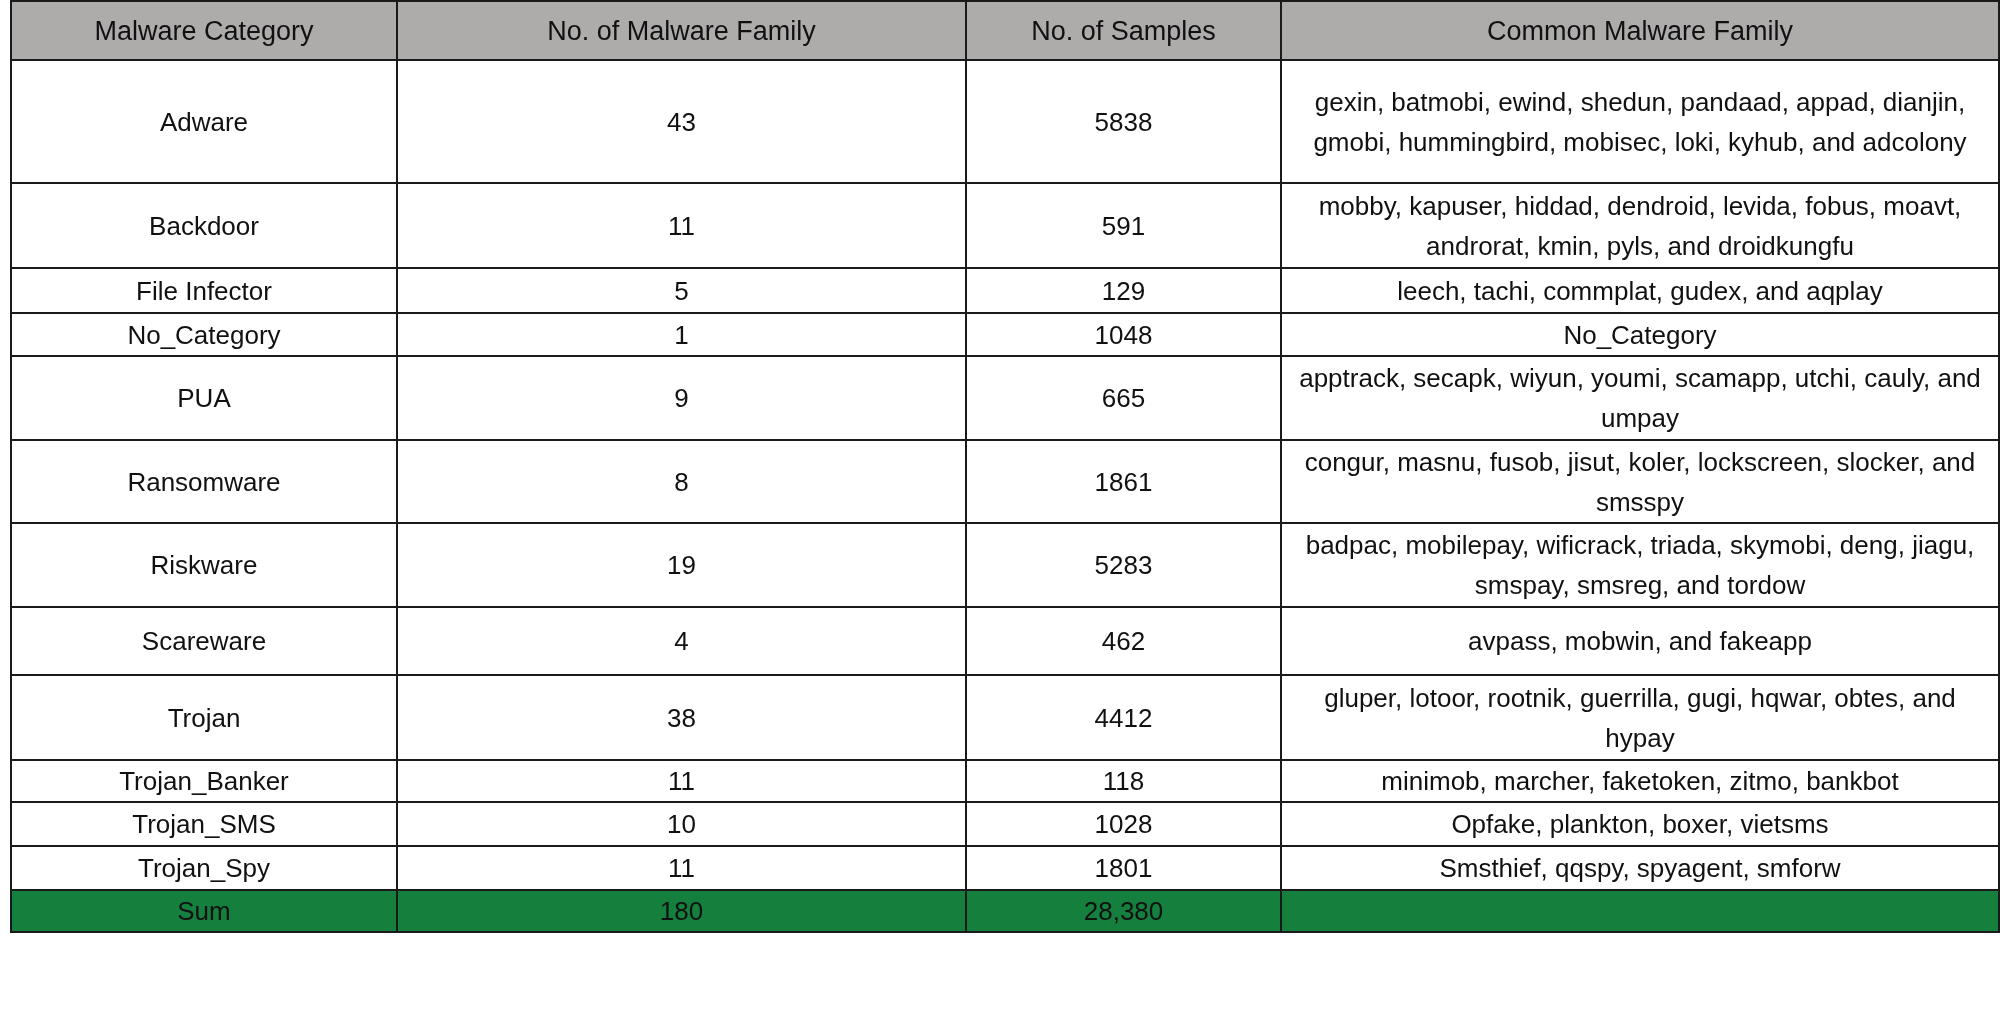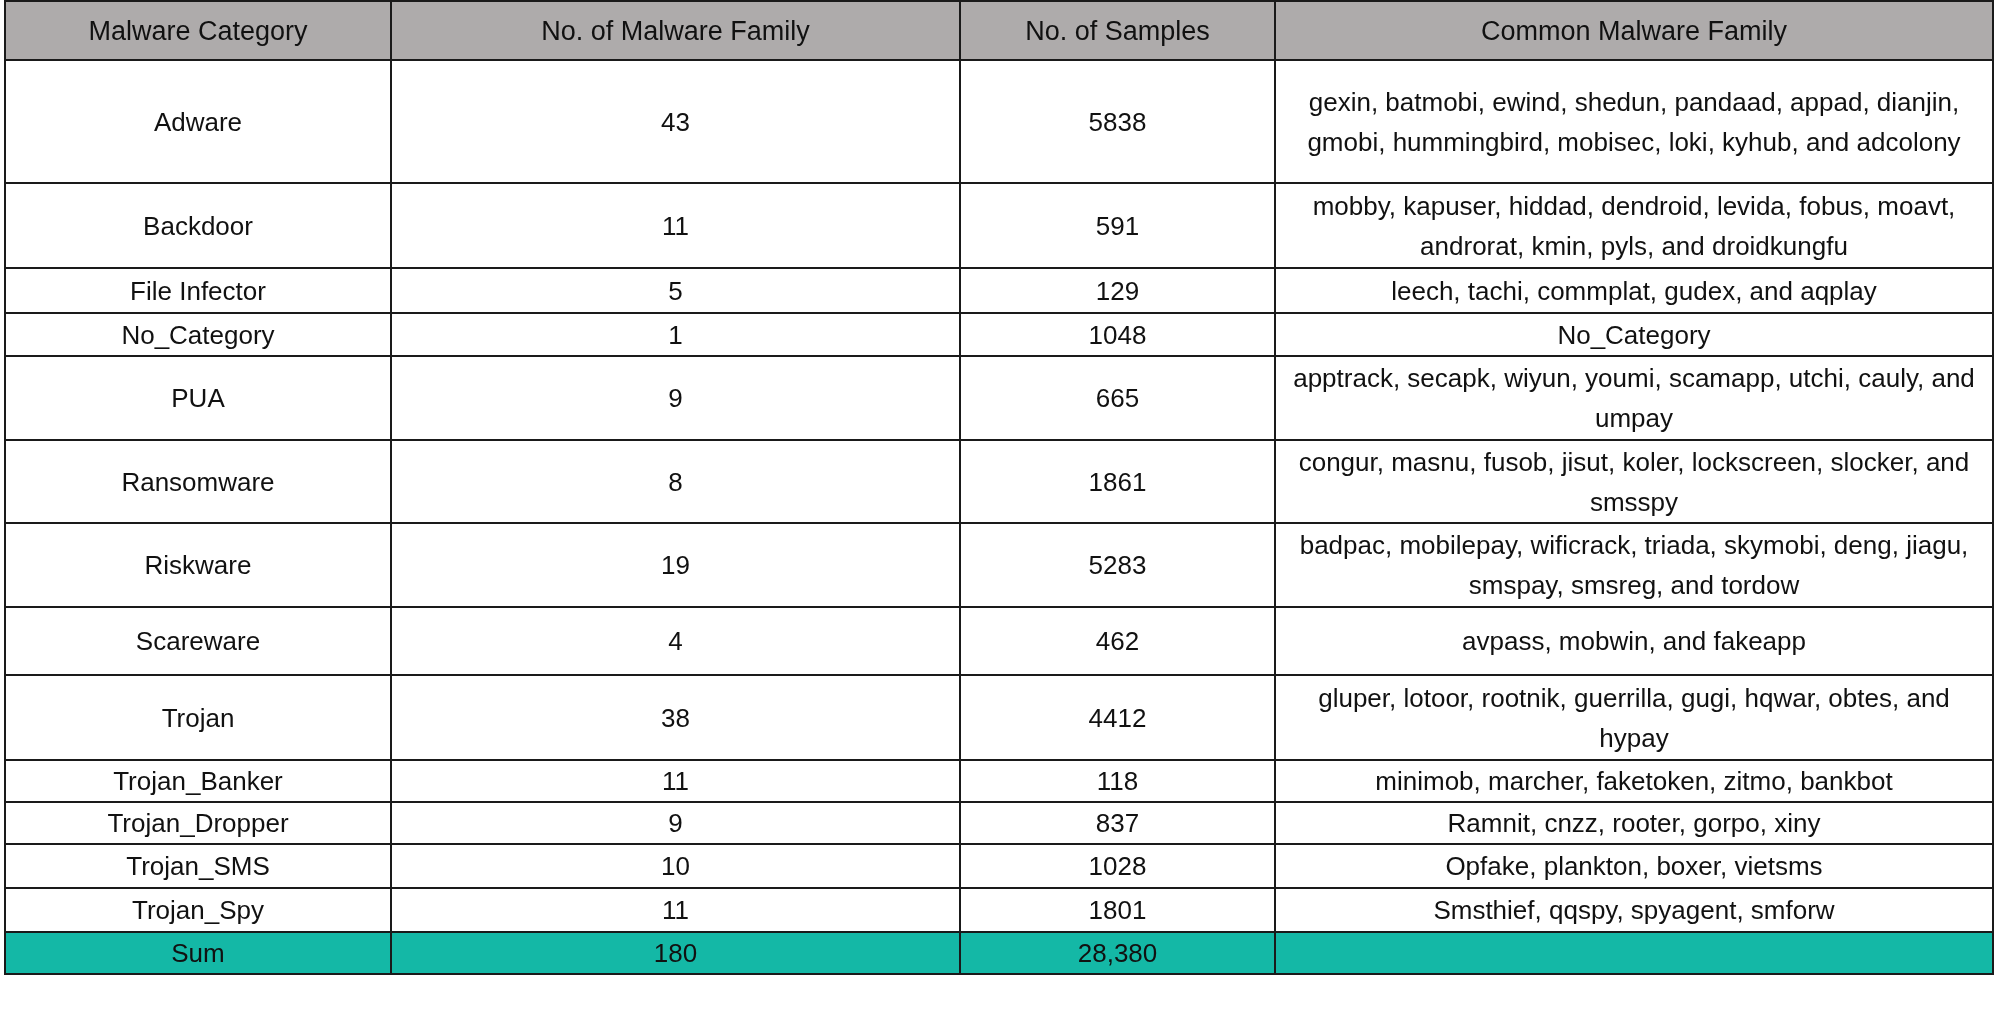--- a/index.html
+++ b/index.html
@@ -1,39 +1,39 @@
 <!DOCTYPE html>
 <html><head>
 <meta charset="utf-8">
 <style>
   html, body { margin: 0; padding: 0; background: #ffffff; }
   body { width: 2006px; height: 1035px; overflow: hidden; position: relative; }
   table.malware-table {
-    position: absolute; left: 4px; top: 0px;
+    position: absolute; left: 10px; top: 0px;
     width: 1988px;
     border-collapse: collapse;
     table-layout: fixed;
     font-family: "Liberation Sans", "DejaVu Sans", sans-serif;
     font-size: 26px;
     color: #111;
   }
   table.malware-table th, table.malware-table td {
     border: 2.5px solid #1a1a1a;
     text-align: center;
     vertical-align: middle;
     padding: 0 14px;
     line-height: 40px;
     font-weight: normal;
   }
   table.malware-table thead th {
     background: #aeabab;
     height: 57px;
     font-size: 27px;
   }
-  tr.sum-row td { background: #14b8a6; }
+  tr.sum-row td { background: #15803d; }
   col.c1 { width: 386px; }
   col.c2 { width: 569px; }
   col.c3 { width: 315px; }
   col.c4 { width: 718px; }
 </style>
 </head>
 <body>
 
 <table class="malware-table">
   <colgroup>
@@ -104,26 +104,20 @@
         <td>38</td>
         <td>4412</td>
         <td>gluper, lotoor, rootnik, guerrilla, gugi, hqwar, obtes, and hypay</td>
       </tr>
       <tr style="height: 34px;">
         <td>Trojan_Banker</td>
         <td>11</td>
         <td>118</td>
         <td>minimob, marcher, faketoken, zitmo, bankbot</td>
       </tr>
-      <tr style="height: 42px;">
-        <td>Trojan_Dropper</td>
-        <td>9</td>
-        <td>837</td>
-        <td>Ramnit, cnzz, rooter, gorpo, xiny</td>
-      </tr>
       <tr style="height: 44px;">
         <td>Trojan_SMS</td>
         <td>10</td>
         <td>1028</td>
         <td>Opfake, plankton, boxer, vietsms</td>
       </tr>
       <tr style="height: 44px;">
         <td>Trojan_Spy</td>
         <td>11</td>
         <td>1801</td>

